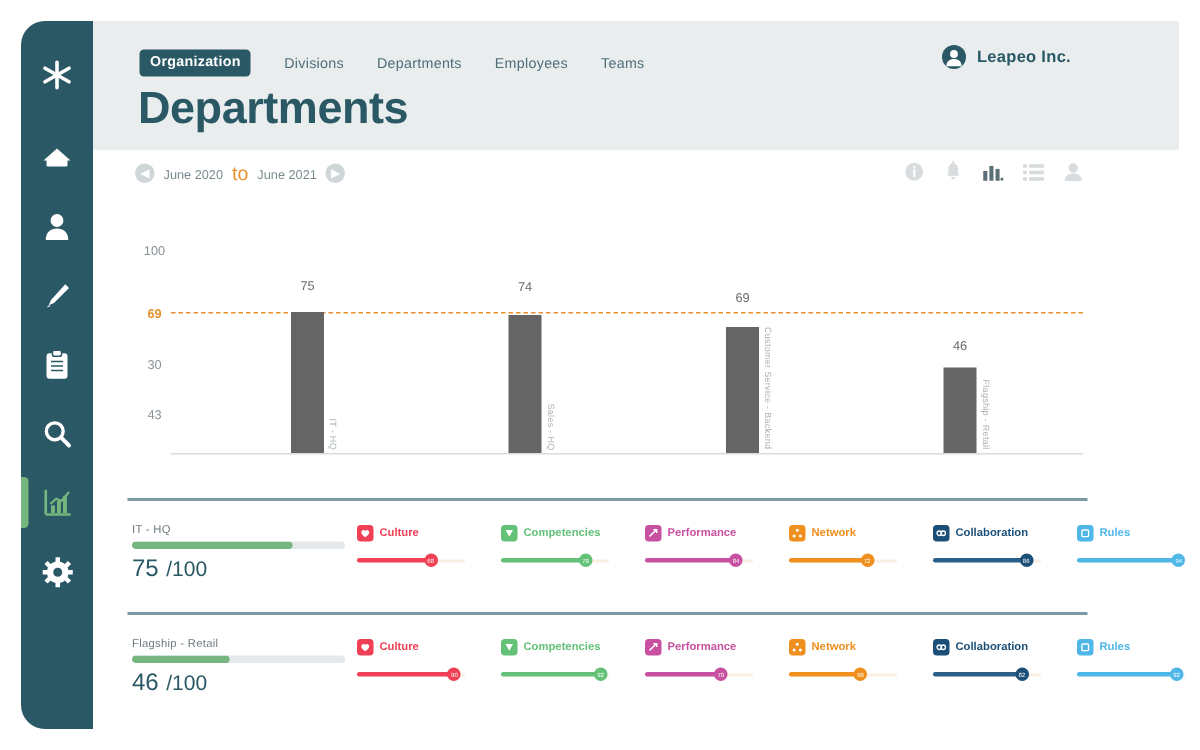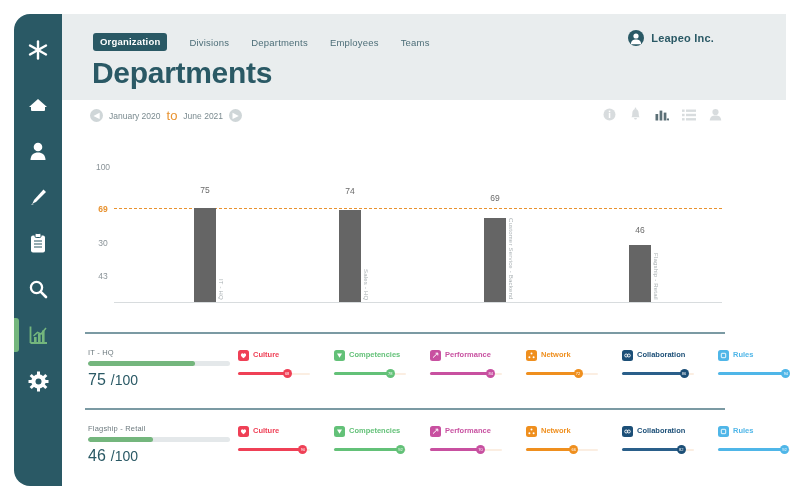--- a/index.html
+++ b/index.html
@@ -380,21 +380,21 @@
       <circle cx="8" cy="6" r="2.6" fill="#ffffff"></circle>
       <path d="M2.9 14.2 C2.9 10.8 5.2 9.4 8 9.4 C10.8 9.4 13.1 10.8 13.1 14.2 Z" fill="#ffffff"></path>
     </svg>
     <div id="brand-name">Leapeo Inc.</div>
   </div>
 
   <div id="page-title">Departments</div>
 
   <div id="daterange">
     <div class="circ-btn">◀</div>
-    <div class="date-text">January 2020</div>
+    <div class="date-text">June 2020</div>
     <div class="date-to">to</div>
     <div class="date-text">June 2021</div>
     <div class="circ-btn">▶</div>
   </div>
 
   <div id="toolbar-icons">
     <div class="tb-icon">
       <svg width="13" height="13" viewBox="0 0 13 13">
         <circle cx="6.5" cy="6.5" r="6" fill="#b9c1c4"></circle>
         <rect x="5.8" y="5" width="1.5" height="5" fill="#ffffff"></rect>

